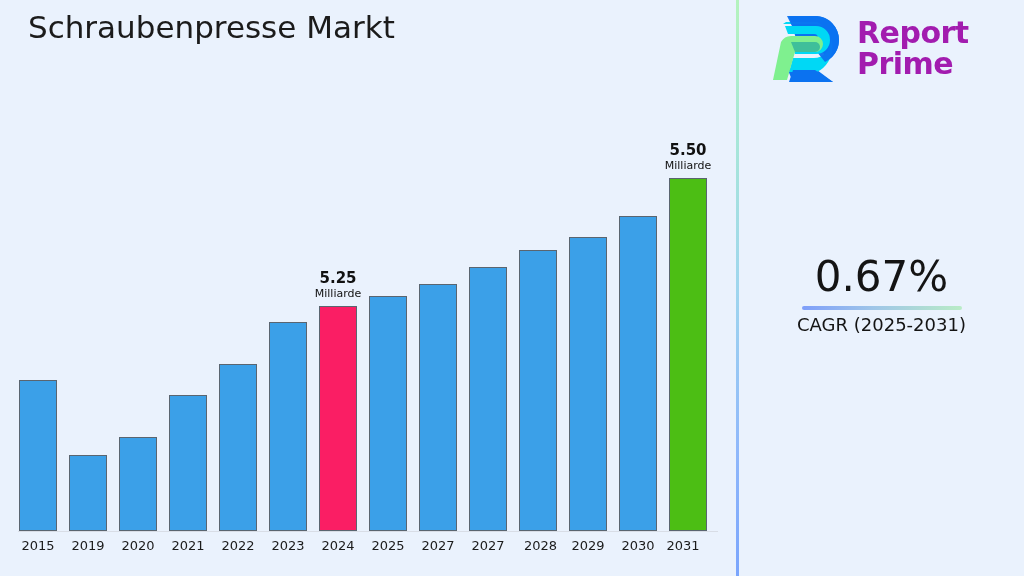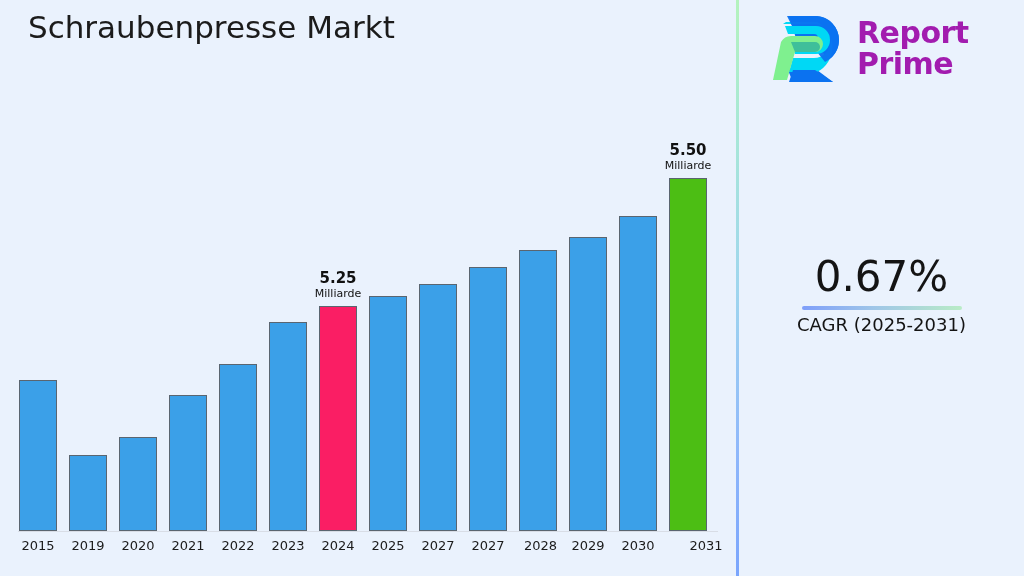--- a/index.html
+++ b/index.html
@@ -233,21 +233,21 @@
           <div class="bar" style="height: 315px; background: rgb(59, 160, 232); border-color: rgb(90, 101, 112);"></div>
         </div>
         <div class="x-label" style="left: 619px; width: 38px;">2030</div>
         <div class="bar-group" style="left: 669px; width: 38px; height: 353px; bottom: 45px;">
           <div class="bar" style="height: 353px; background: rgb(76, 190, 20); border-color: rgb(90, 101, 112);"></div>
           <div class="bar-value" style="bottom: 359px;">
             <span class="v-num">5.50</span>
             <span class="v-unit">Milliarde</span>
           </div>
         </div>
-        <div class="x-label" style="left: 687px; width: 38px;">2031</div>
+        <div class="x-label" style="left: 664px; width: 38px;">2031</div>
       </div>
   </div>
 
   <div id="panel-divider"></div>
 
   <div id="info-panel">
 
     <div id="brand-logo">
       <svg id="logo-mark" viewBox="0 0 78 72" xmlns="http://www.w3.org/2000/svg">
 

